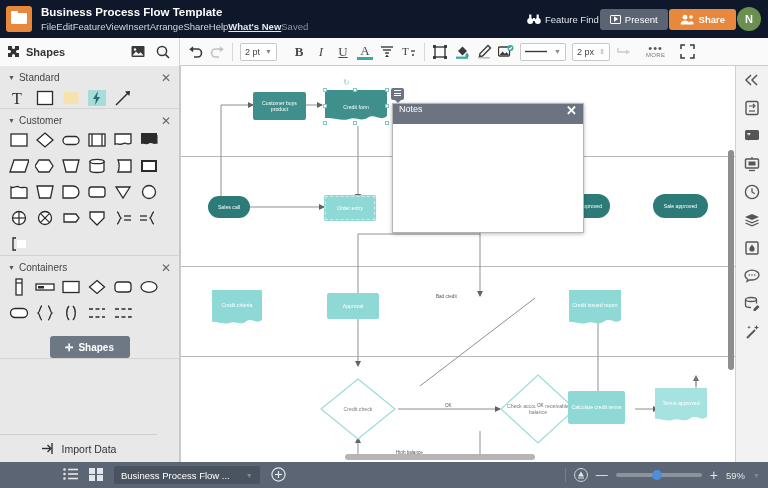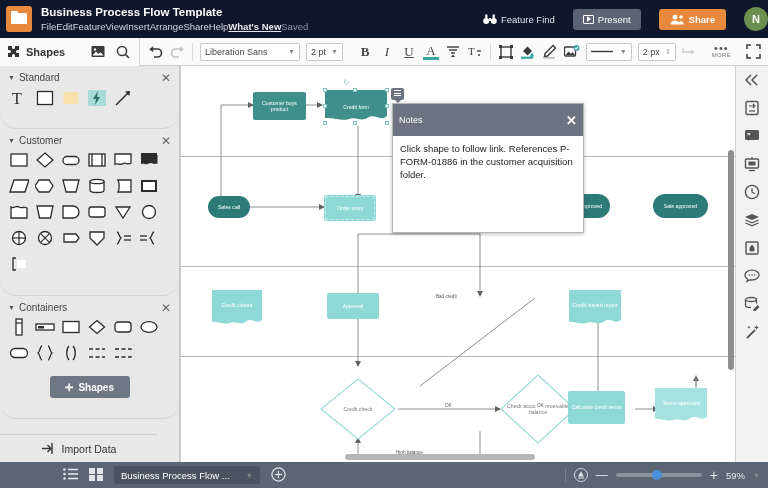--- a/index.html
+++ b/index.html
@@ -36,21 +36,22 @@
     margin-bottom: 2px;
   }
   .menubar { display: flex; align-items: center; }
   .menu-item {
     color: #d3d7dd; font-size: 9.5px; line-height: 12px; cursor: default;
   }
   .menu-item.whatsnew { text-decoration: underline; color: #e6e9ed; font-weight: bold;}
   .menu-item.saved { color: #8d96a3; }
 
   .title-right {
-    margin-left: auto; display: flex; align-items: center; gap: 18px;
+    margin-left: auto; display: flex; align-items: center; gap: 1px;
+    padding-right: 7px;
   }
   .feature-find {
     display: flex; align-items: center; gap: 4px; color: #dfe3e8; font-size: 9.5px;
   }
   .btn-present {
     display: flex; align-items: center; gap: 4px;
     background: #5a6472; color: #fff; font-size: 9.5px; font-weight: normal;
     padding: 5px 10px; border-radius: 3px;
   }
   .play-box {
@@ -111,21 +112,21 @@
   .more-btn { display: flex; flex-direction: column; align-items: center; gap: 0px; }
   .more-dots { font-size: 11px; line-height: 7px; letter-spacing: 1px; color: #555; }
   .more-txt { font-size: 6px; color: #777; letter-spacing: .3px; }
 
   
   .leftpanel {
     position: absolute; left: 0; top: 66px; width: 180px; bottom: 26px;
     background: #e8e8e8; border-right: 1px solid #c9c9c9; overflow: hidden;
   }
   .sec {
-    border-bottom: 1px solid #d3d3d3; padding: 6px 0 20px 0; border-radius: 16px;
+    border-bottom: 1px solid #d3d3d3; padding: 6px 0 0 0;
   }
   .sec-head {
     display: flex; align-items: center; padding: 0 8px 5px 8px; font-size: 10px; color: #444;
   }
   .sec-tri { font-size: 7px; margin-right: 4px; color: #555; }
   .sec-x { margin-left: auto; font-size: 12px; color: #666; line-height: 10px; }
   .shape-grid { display: flex; flex-wrap: wrap; gap: 6px; padding: 0 9px; }
   .sw { width: 20px; height: 20px; position: relative; }
   .sw svg { display: block; }
   .shapes-btn {
@@ -187,21 +188,21 @@
   .nb-lines { width: 7px; }
   .nb-lines div { height: 1px; background: #fff; margin-bottom: 1.5px; }
 
   
   .notes-popup {
     position: absolute; left: 392px; top: 103px; width: 192px; height: 130px;
     background: #fff; border: 1px solid #b5b5b5; box-shadow: 0 1px 4px rgba(0,0,0,.28);
     z-index: 40;
   }
   .notes-head {
-    height: 32px; background: #6b7480; display: flex; align-items: center;
+    height: 20px; background: #6b7480; display: flex; 
     padding: 0 6px; color: #fff; font-size: 9px;
   }
   .notes-x { margin-left: auto; font-size: 13px; line-height: 13px; font-weight: bold;}
   .notes-body { padding: 6px 7px; font-size: 9.5px; line-height: 13px; color: #222; }
 
   
   .rightrail {
     position: absolute; right: 0; top: 66px; width: 33px; bottom: 26px;
     background: #f2f2f2; border-left: 1px solid #d0d0d0;
     display: flex; flex-direction: column; align-items: center; padding-top: 5px; gap: 10px;
@@ -327,24 +328,20 @@
       <span class="tb-btn disabled">
         <svg width="15" height="12" viewBox="0 0 15 12">
             <path d="M11 3H5.5a4 4 0 100 8H9" fill="none" stroke="#c2c2c2" stroke-width="1.6"></path>
             <path d="M9.8 0.2l4 3-4 3z" fill="#c2c2c2"></path>
           </svg>
       </span>
     </div>
     <div class="tb-sep"></div>
 
     <div class="tb-group">
-      <div class="select-box select-font">
-        <span>Liberation Sans</span>
-        <span class="caret">▼</span>
-      </div>
       <div class="select-box select-size">
         <span>2 pt</span>
         <span class="caret">▼</span>
       </div>
     </div>
 
     <div class="tb-group">
       <span class="tb-btn bold-i">B</span>
       <span class="tb-btn italic-i">I</span>
       <span class="tb-btn under-i">U</span>
@@ -960,16 +957,15 @@
       <span class="zoom-pct">59%</span>
       <span class="caret">▼</span>
     </div>
   </div>
 
   <div class="notes-popup">
     <div class="notes-head">
       <span>Notes</span>
       <span class="notes-x">✕</span>
     </div>
-    <div class="notes-body">Click shape to follow link. References P-FORM-01886 in the customer acquisition folder.</div>
   </div>
 
 </div>
 
 </body></html>

